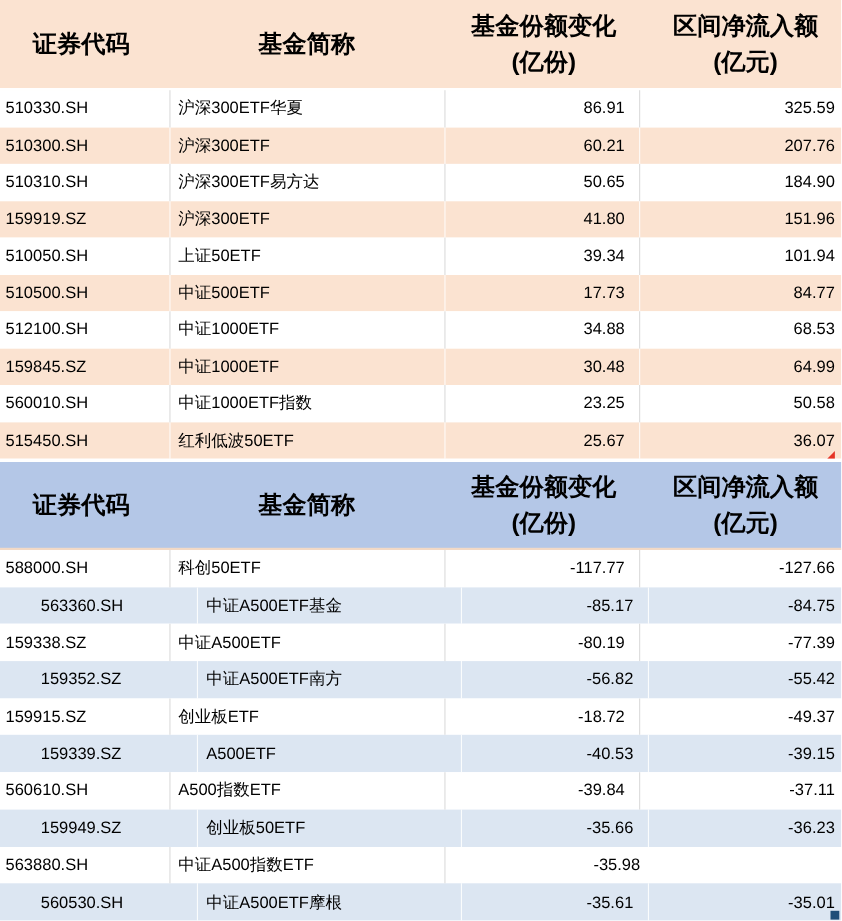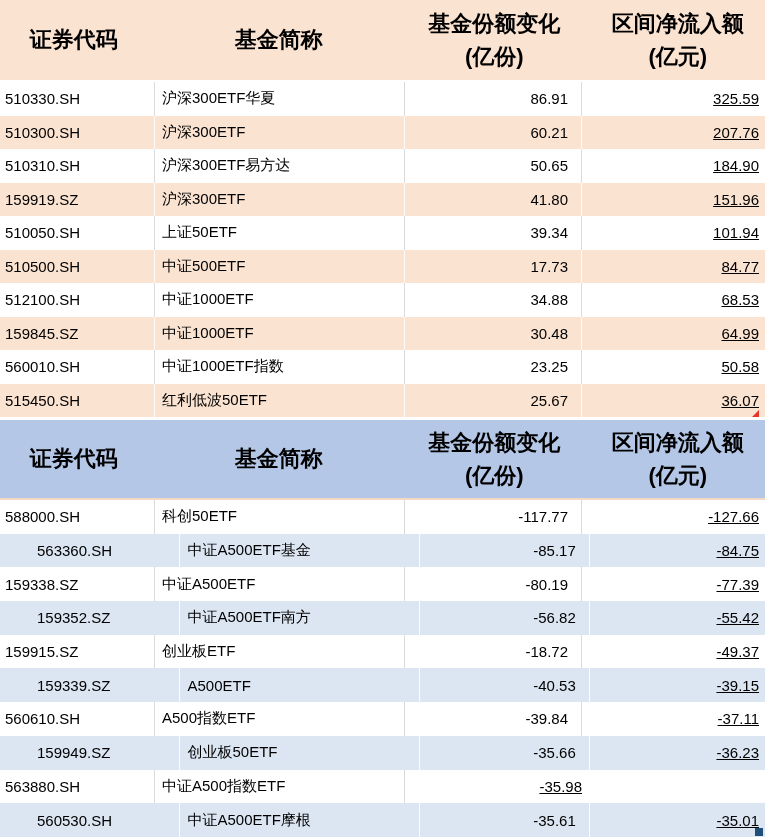--- a/index.html
+++ b/index.html
@@ -17,21 +17,21 @@
   .c1{width:155px;}
   .c2{width:250px;text-align:right;}
   .c3{width:177px;justify-content:flex-end;padding-right:13px;}
   .c4{width:183px;justify-content:flex-end;padding-right:6px;}
 
   .row{display:flex;height:33.5px;font-size:15px;background:#fff;}
   .rows-outflow .row{height:33.7px;}
   .row .c1{padding-left:5px;}
   .row .c2{padding-left:7px;}
   .row .c1,.row .c2,.row .c3{border-right:1px solid var(--colBorder,#DBDBDB);}
-  .row .c4{position:relative;text-decoration:underline;}
+  .row .c4{position:relative;}
   .stripe-peach{background:var(--peach,#FBE3D1);}
   .stripe-blue{background:var(--blueStripe,#DCE6F2);padding-left:32px;}
   .stripe-peach .c1,.stripe-peach .c2,.stripe-peach .c3,
   .stripe-blue .c1,.stripe-blue .c2,.stripe-blue .c3{border-right-color:rgba(255,255,255,0.85);}
 
   .tables-gap{height:3px;background:#fff;}
 
   .corner-red{position:absolute;right:6px;bottom:0;width:0;height:0;
     border-left:7px solid transparent;border-bottom:7px solid var(--redMark,#E53528);}
   .corner-blue{position:absolute;right:2px;bottom:1px;width:8px;height:8px;

